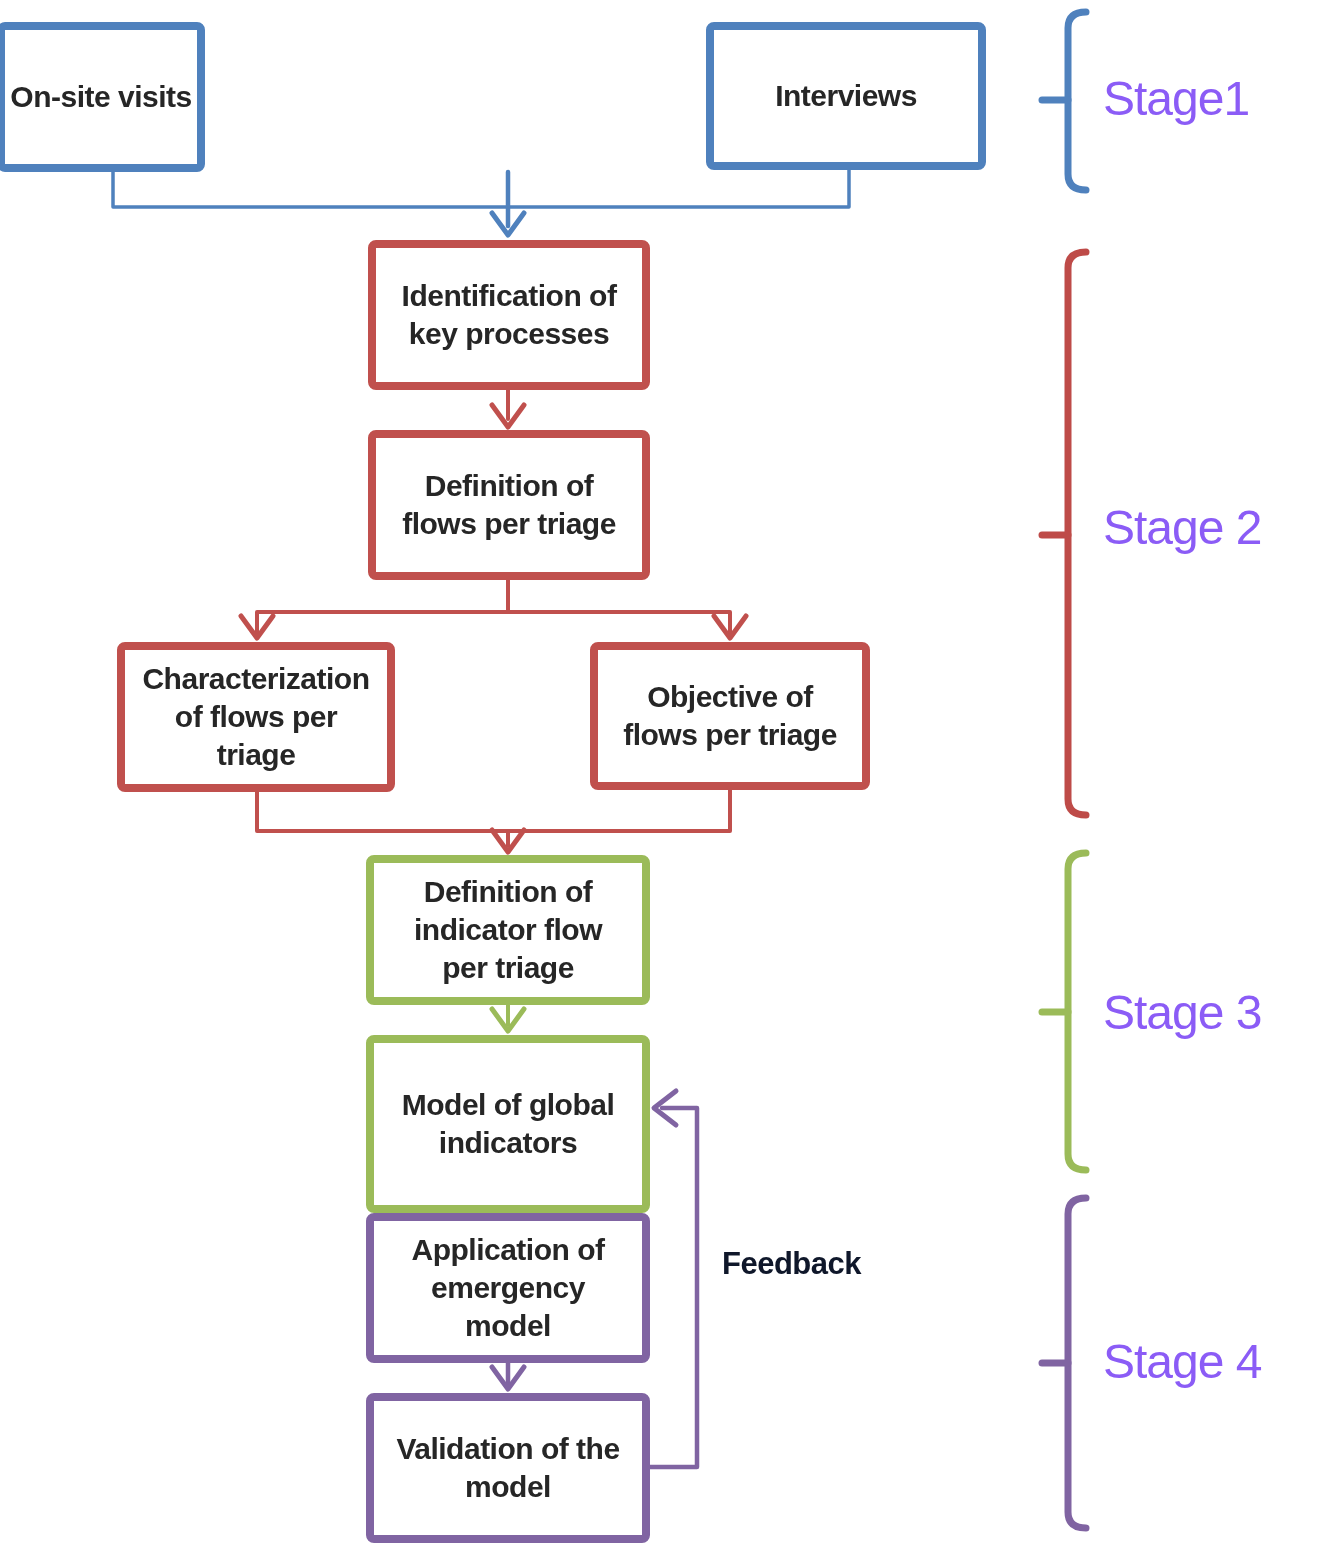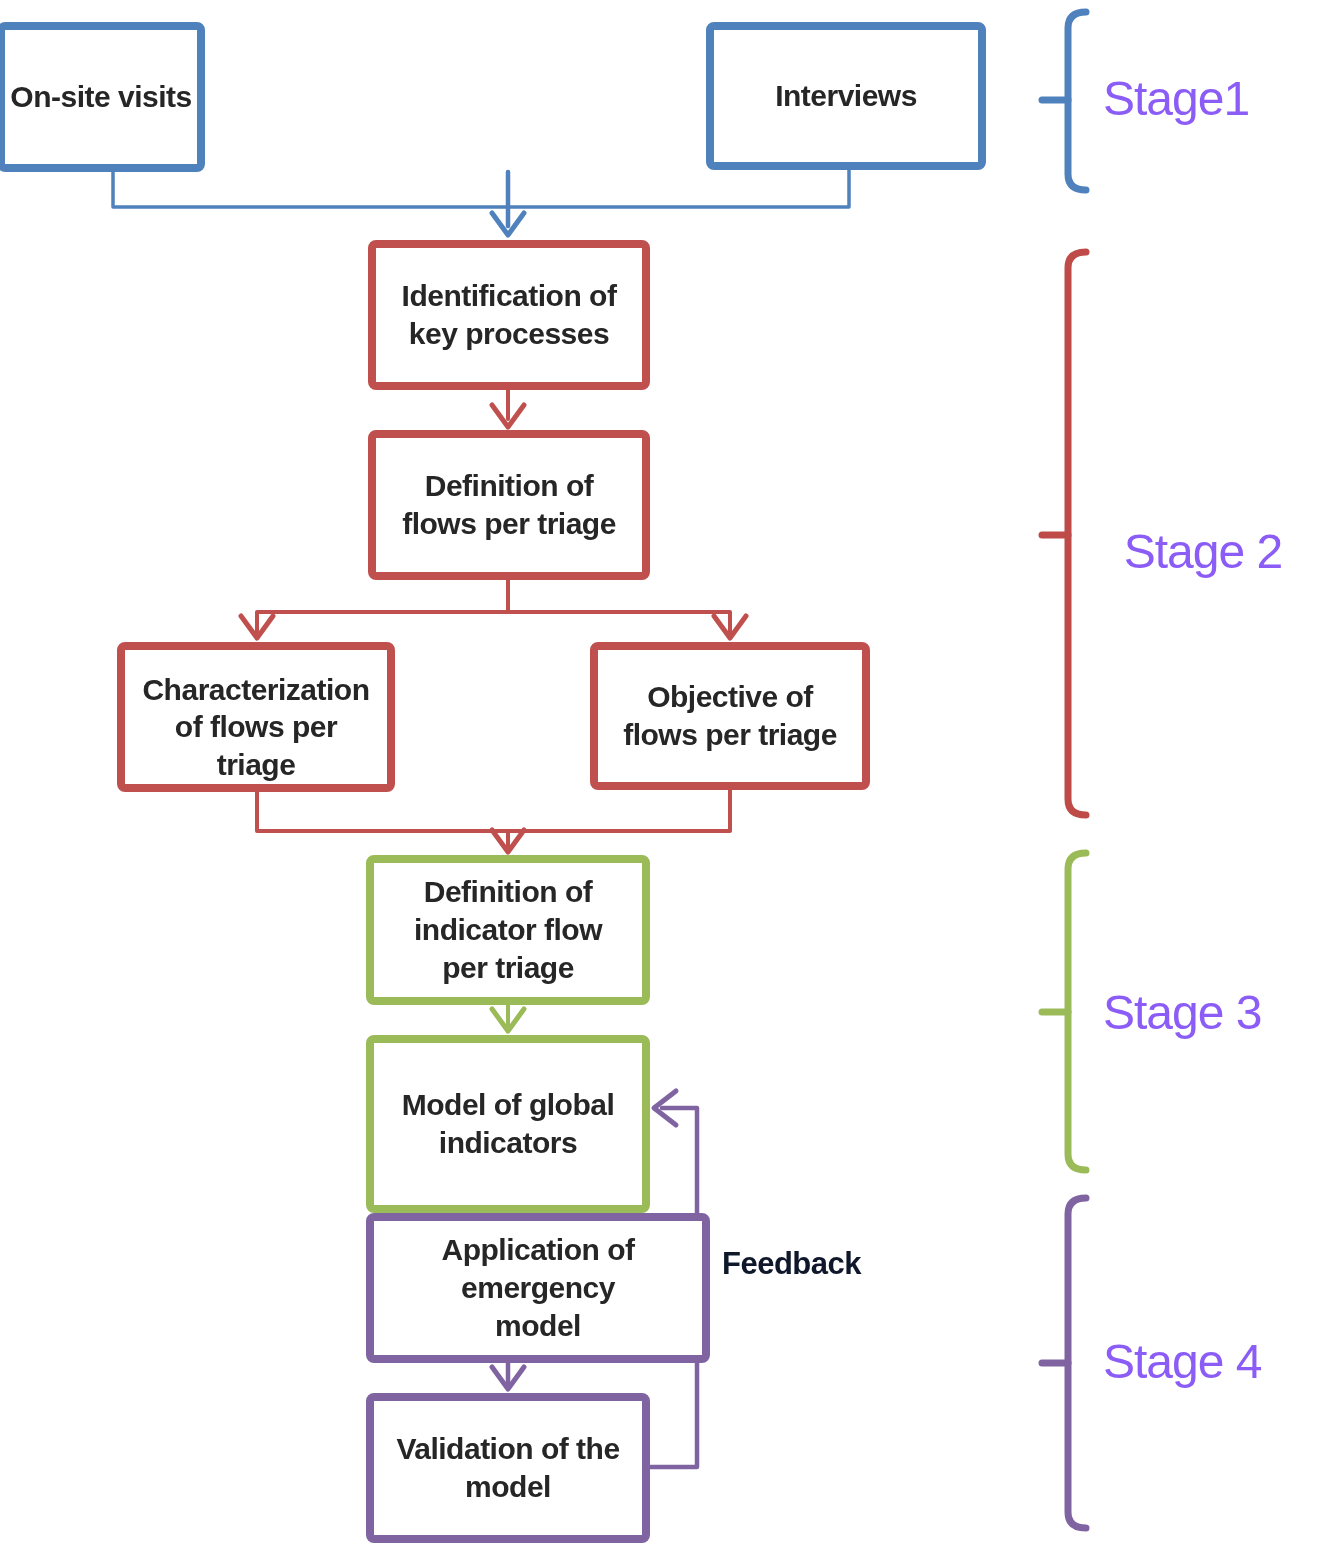--- a/index.html
+++ b/index.html
@@ -118,50 +118,50 @@
   </div>
 
   <div class="box c-red" style="left:368px;top:240px;width:282px;height:150px;">
     <span class="box-label">Identification of
 key processes</span>
   </div>
   <div class="box c-red" style="left:368px;top:430px;width:282px;height:150px;">
     <span class="box-label">Definition of
 flows per triage</span>
   </div>
-  <div class="box c-red" style="left:117px;top:642px;width:278px;height:150px;align-items:flex-end;">
+  <div class="box c-red" style="left:117px;top:642px;width:278px;height:150px;">
     <span class="box-label">Characterization
 of flows per
 triage</span>
   </div>
   <div class="box c-red" style="left:590px;top:642px;width:280px;height:148px;">
     <span class="box-label">Objective of
 flows per triage</span>
   </div>
 
   <div class="box c-green" style="left:366px;top:855px;width:284px;height:150px;">
     <span class="box-label">Definition of
 indicator flow
 per triage</span>
   </div>
   <div class="box c-green" style="left:366px;top:1035px;width:284px;height:178px;">
     <span class="box-label">Model of global
 indicators</span>
   </div>
 
-  <div class="box c-purple" style="left:366px;top:1213px;width:344px;height:150px;">
+  <div class="box c-purple" style="left:366px;top:1213px;width:284px;height:150px;">
     <span class="box-label">Application of
 emergency
 model</span>
   </div>
   <div class="box c-purple" style="left:366px;top:1393px;width:284px;height:150px;">
     <span class="box-label">Validation of the
 model</span>
   </div>
 
   <div class="feedback-label">Feedback</div>
 
   <div class="stage-label" style="top:73px;">Stage1</div>
-  <div class="stage-label" style="top:526px;text-align:center;">Stage 2</div>
+  <div class="stage-label" style="top:502px;">Stage 2</div>
   <div class="stage-label" style="top:987px;">Stage 3</div>
   <div class="stage-label" style="top:1336px;">Stage 4</div>
 
 </div>
 
 </body></html>

